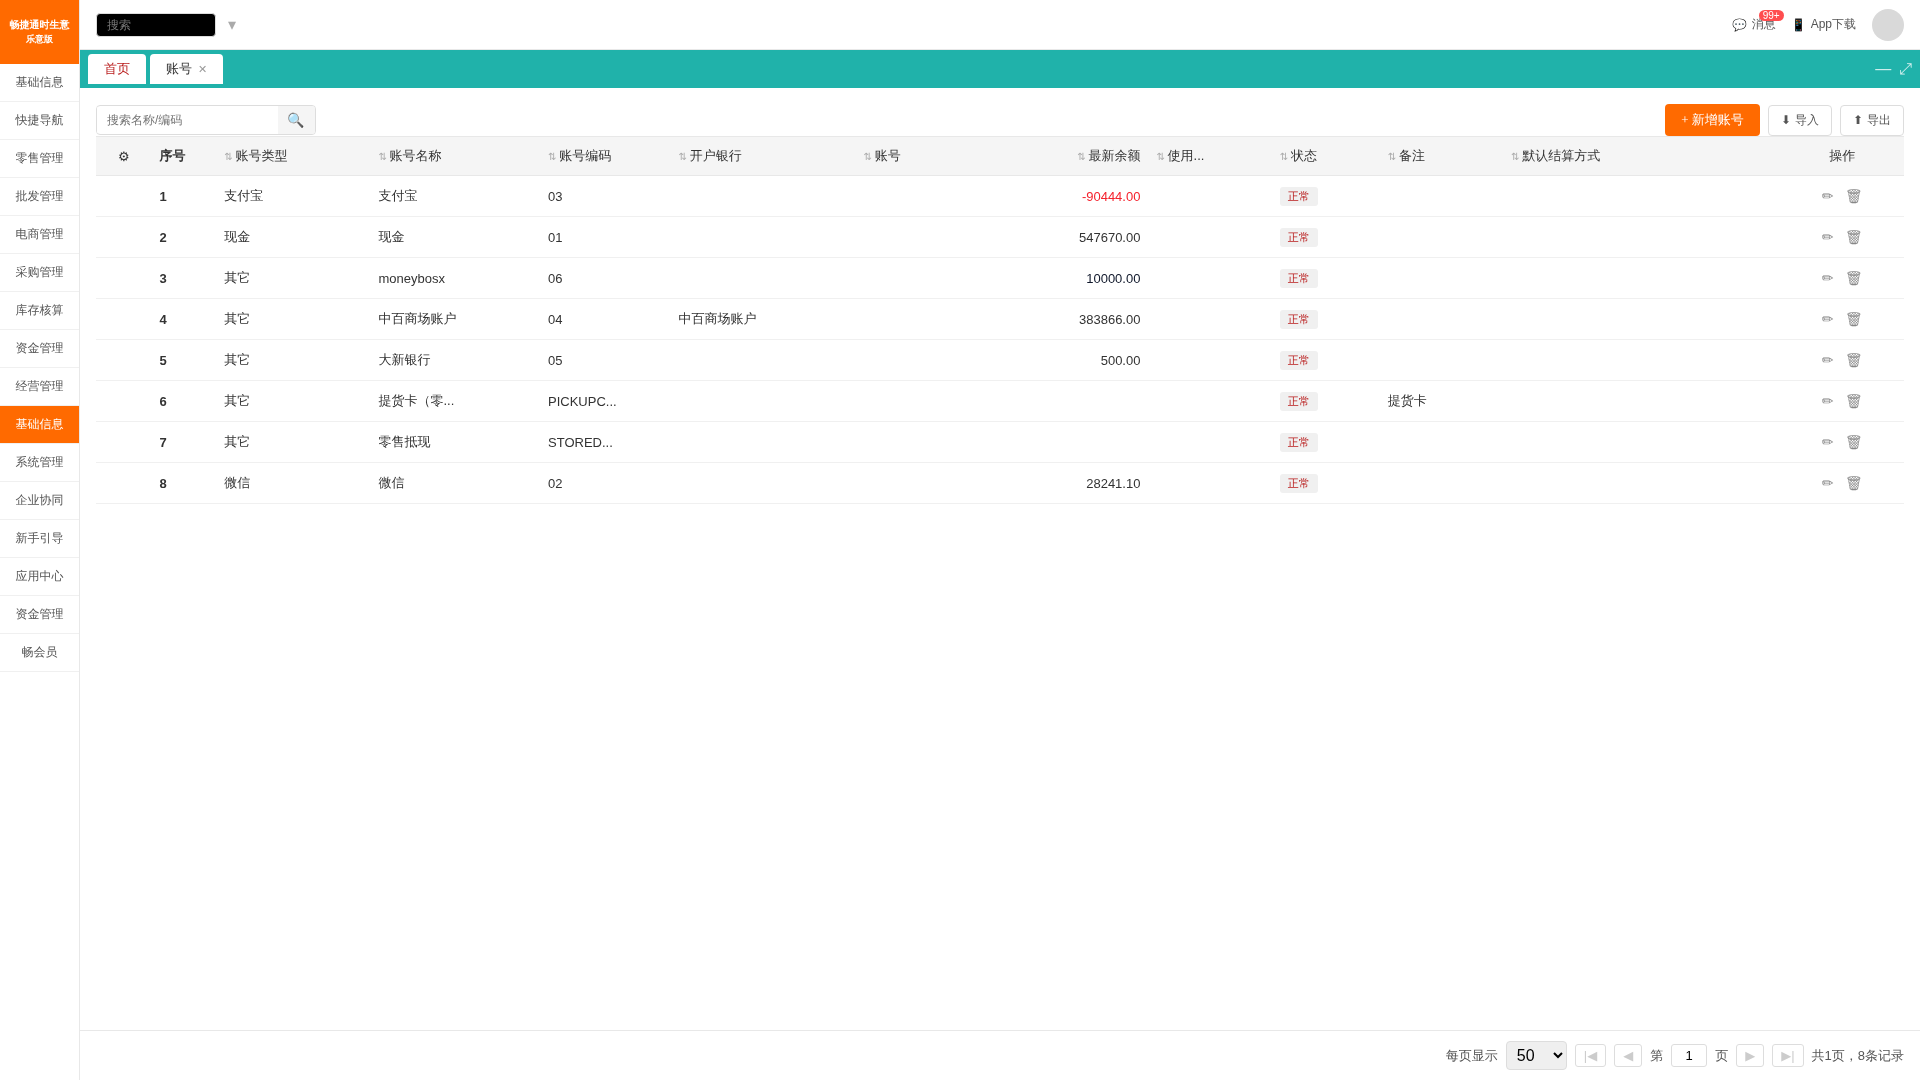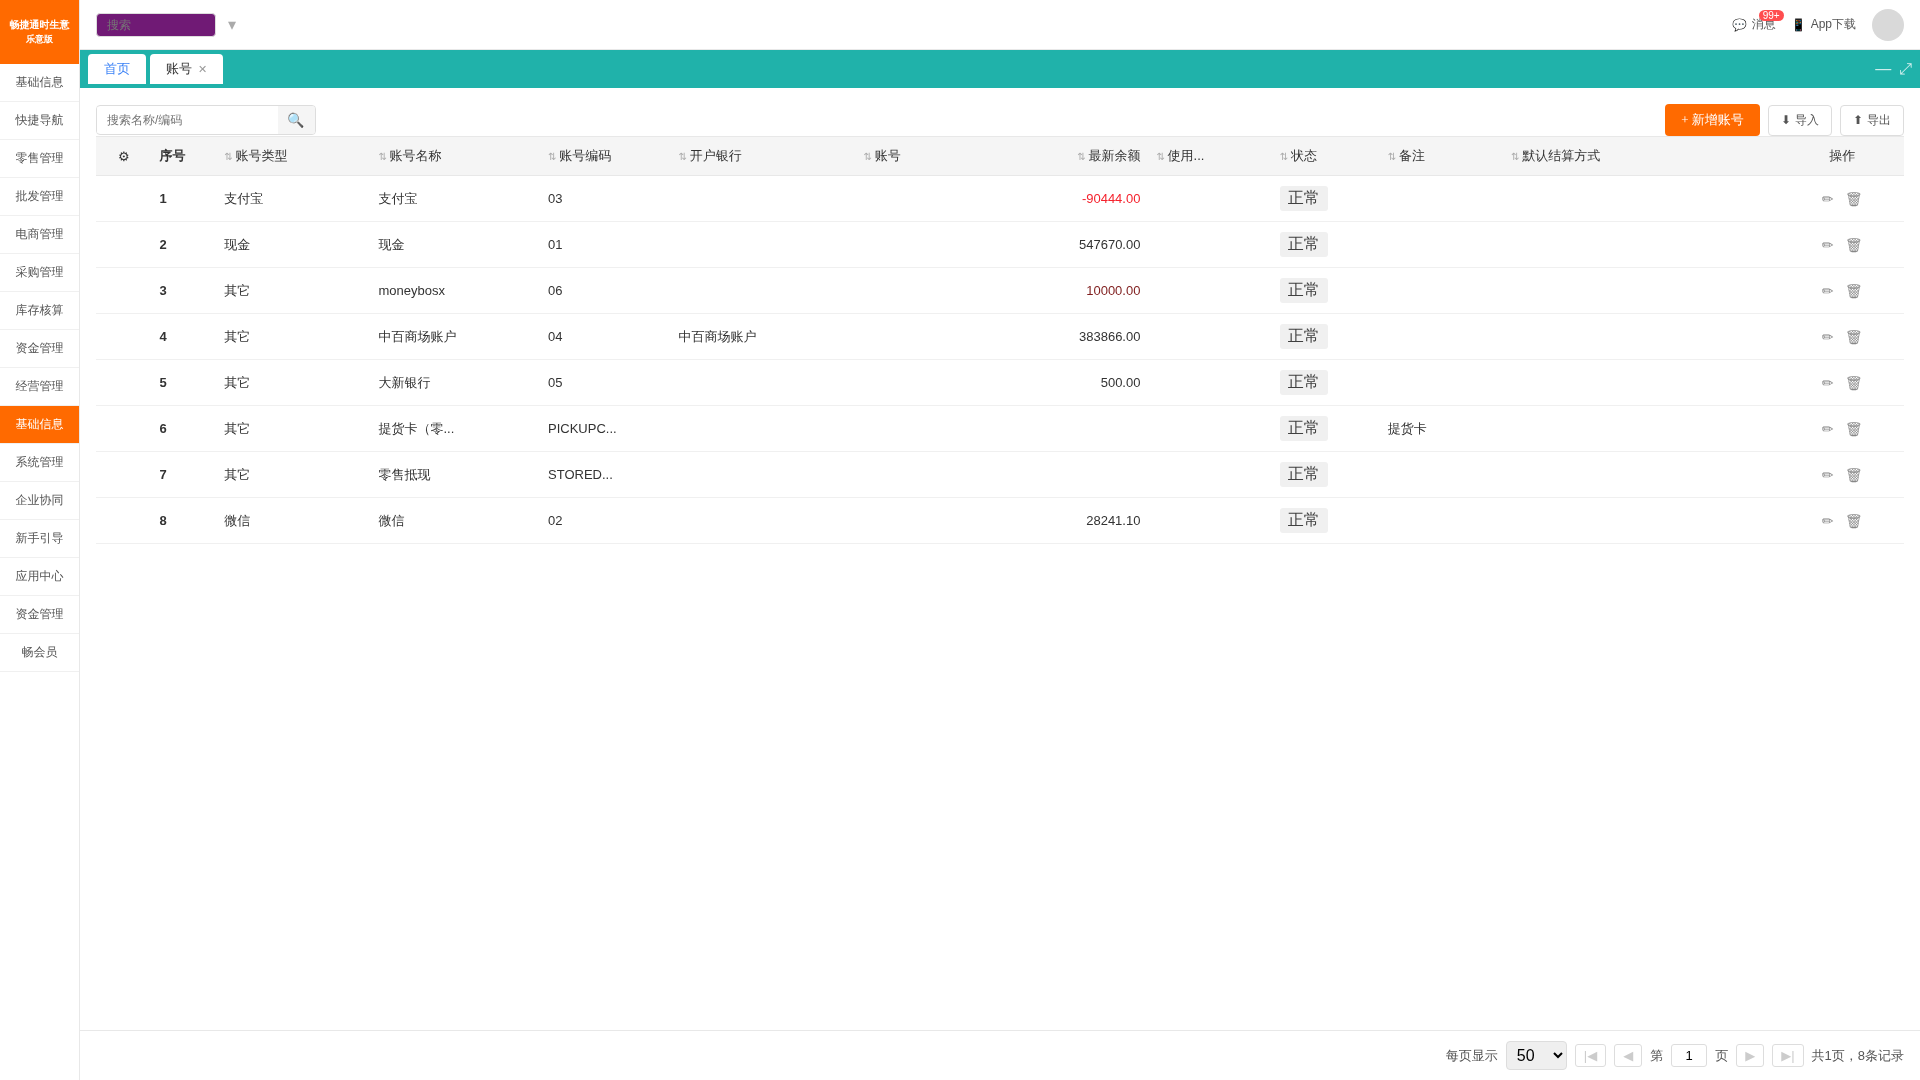--- a/index.html
+++ b/index.html
@@ -56,21 +56,21 @@
       border-bottom: 1px solid #e8e8e8;
       flex-shrink: 0;
     }
     .top-bar-left { display: flex; align-items: center; gap: 12px; }
     .search-box-top {
       border: 1px solid #ddd;
       border-radius: 4px;
       padding: 4px 10px;
       font-size: 12px;
       color: #999;
-      background: #701a75;
+      background: #000000;
       width: 120px;
     }
     .top-bar-right { display: flex; align-items: center; gap: 16px; }
     .message-btn {
       display: flex; align-items: center; gap: 4px;
       color: #555; font-size: 12px; cursor: pointer; position: relative;
     }
     .badge {
       background: #ff4d4f;
       color: #fff;
@@ -99,21 +99,21 @@
     .tab {
       padding: 6px 16px;
       border-radius: 4px 4px 0 0;
       cursor: pointer;
       font-size: 13px;
       display: flex;
       align-items: center;
       gap: 6px;
       color: rgba(255,255,255,0.8);
     }
-    .tab.home { background: #fff; color: #3b82f6; font-weight: 500; }
+    .tab.home { background: #fff; color: #b91c1c; font-weight: 500; }
     .tab.active { background: #fff; color: #333; }
     .tab-close { font-size: 11px; color: #999; cursor: pointer; }
     .tab-bar-actions { margin-left: auto; display: flex; gap: 8px; }
     .tab-bar-icon { color: rgba(255,255,255,0.8); cursor: pointer; font-size: 16px; }
 
     
     .content-area {
       flex: 1;
       overflow: auto;
       background: #fff;
@@ -202,23 +202,23 @@
       padding: 10px 8px;
       border-bottom: 1px solid #f0f0f0;
       color: #333;
       font-size: 13px;
       white-space: nowrap;
     }
     .status-badge {
       display: inline-block;
       padding: 2px 8px;
       border-radius: 3px;
-      font-size: 16px;
+      font-size: 11px;
       background: #f0f0f0;
-      color: #404040;
+      color: #b91c1c;
     }
     .action-btn {
       background: none;
       border: none;
       cursor: pointer;
       color: #888;
       font-size: 14px;
       padding: 2px 4px;
     }
     .col-settings { width: 36px; text-align: center; }
@@ -420,21 +420,21 @@
     </td>
   </tr>
             <tr>
     <td class="col-settings"></td>
     <td class="col-no">3</td>
     <td class="col-type">其它</td>
     <td class="col-name">moneybosx</td>
     <td class="col-code">06</td>
     <td class="col-bank"></td>
     <td class="col-account"></td>
-    <td class="col-balance" style="color:#7f1d1d">10000.00</td>
+    <td class="col-balance" style="color:#0f172a">10000.00</td>
     <td class="col-usage"></td>
     <td class="col-status"><span class="status-badge">正常</span></td>
     <td class="col-remark"></td>
     <td class="col-default"></td>
     <td class="col-action">
       <button class="action-btn" title="编辑">✏</button>
       <button class="action-btn" title="删除">🗑</button>
     </td>
   </tr>
             <tr>

